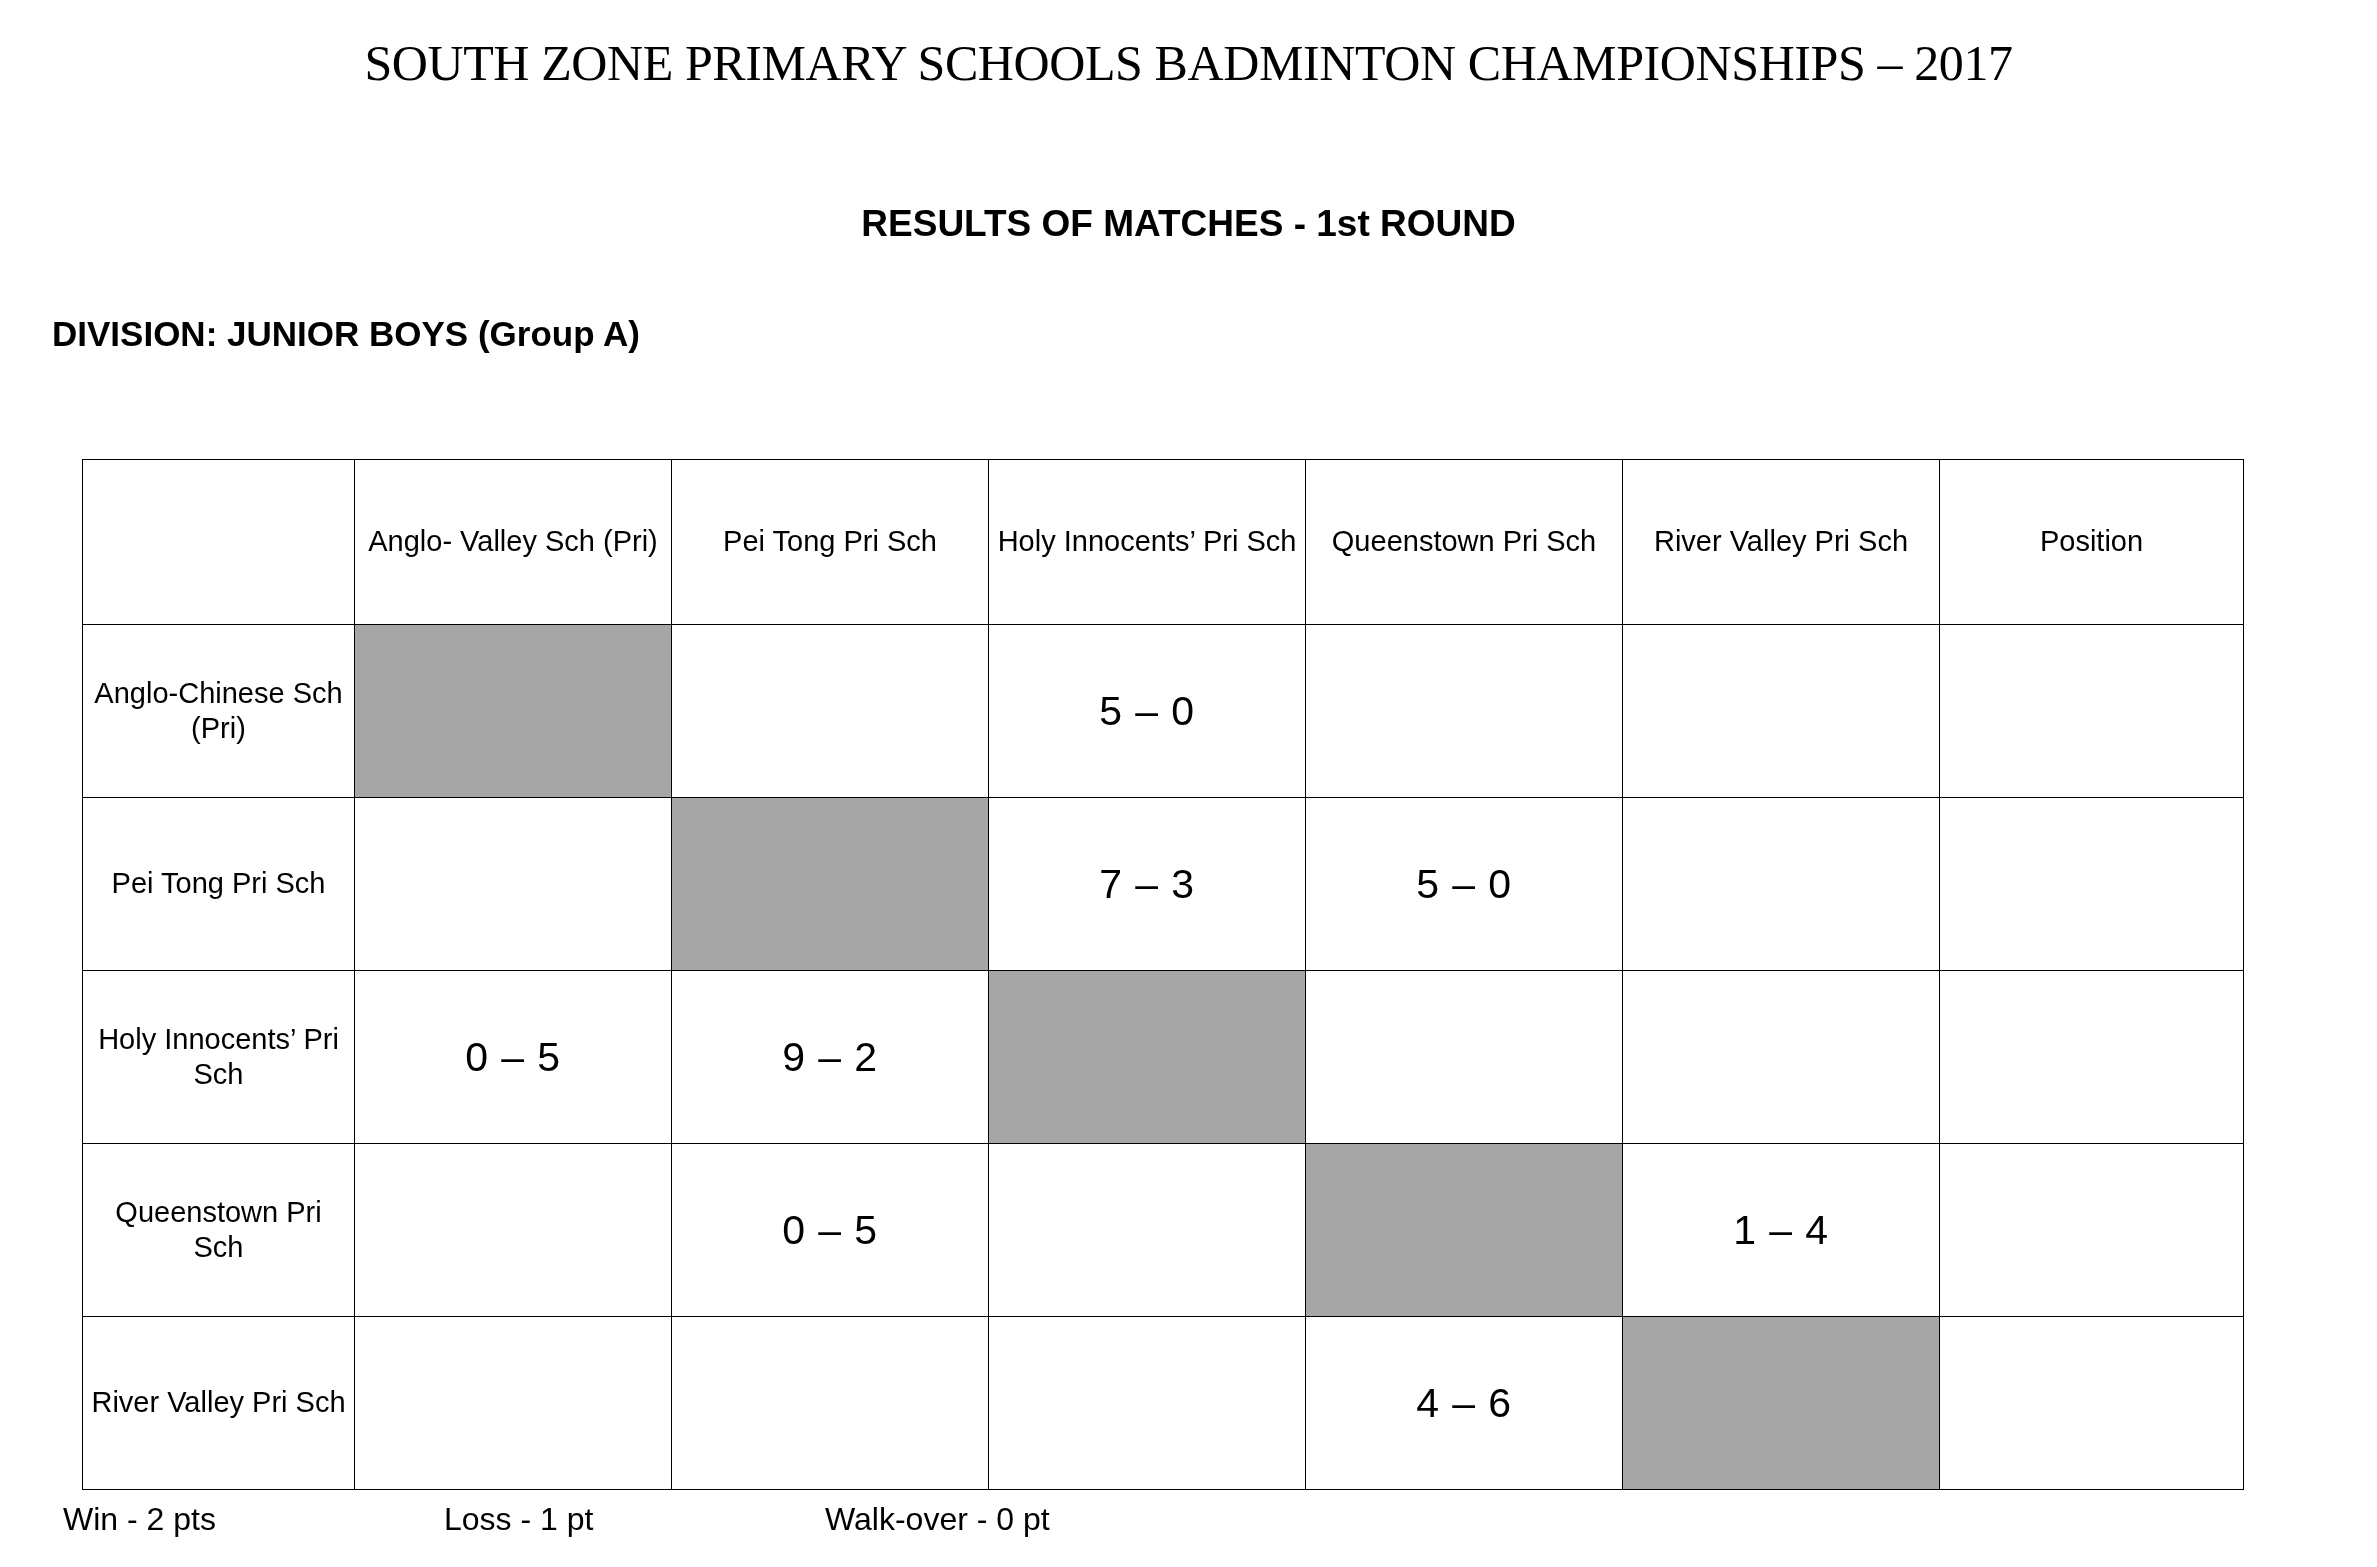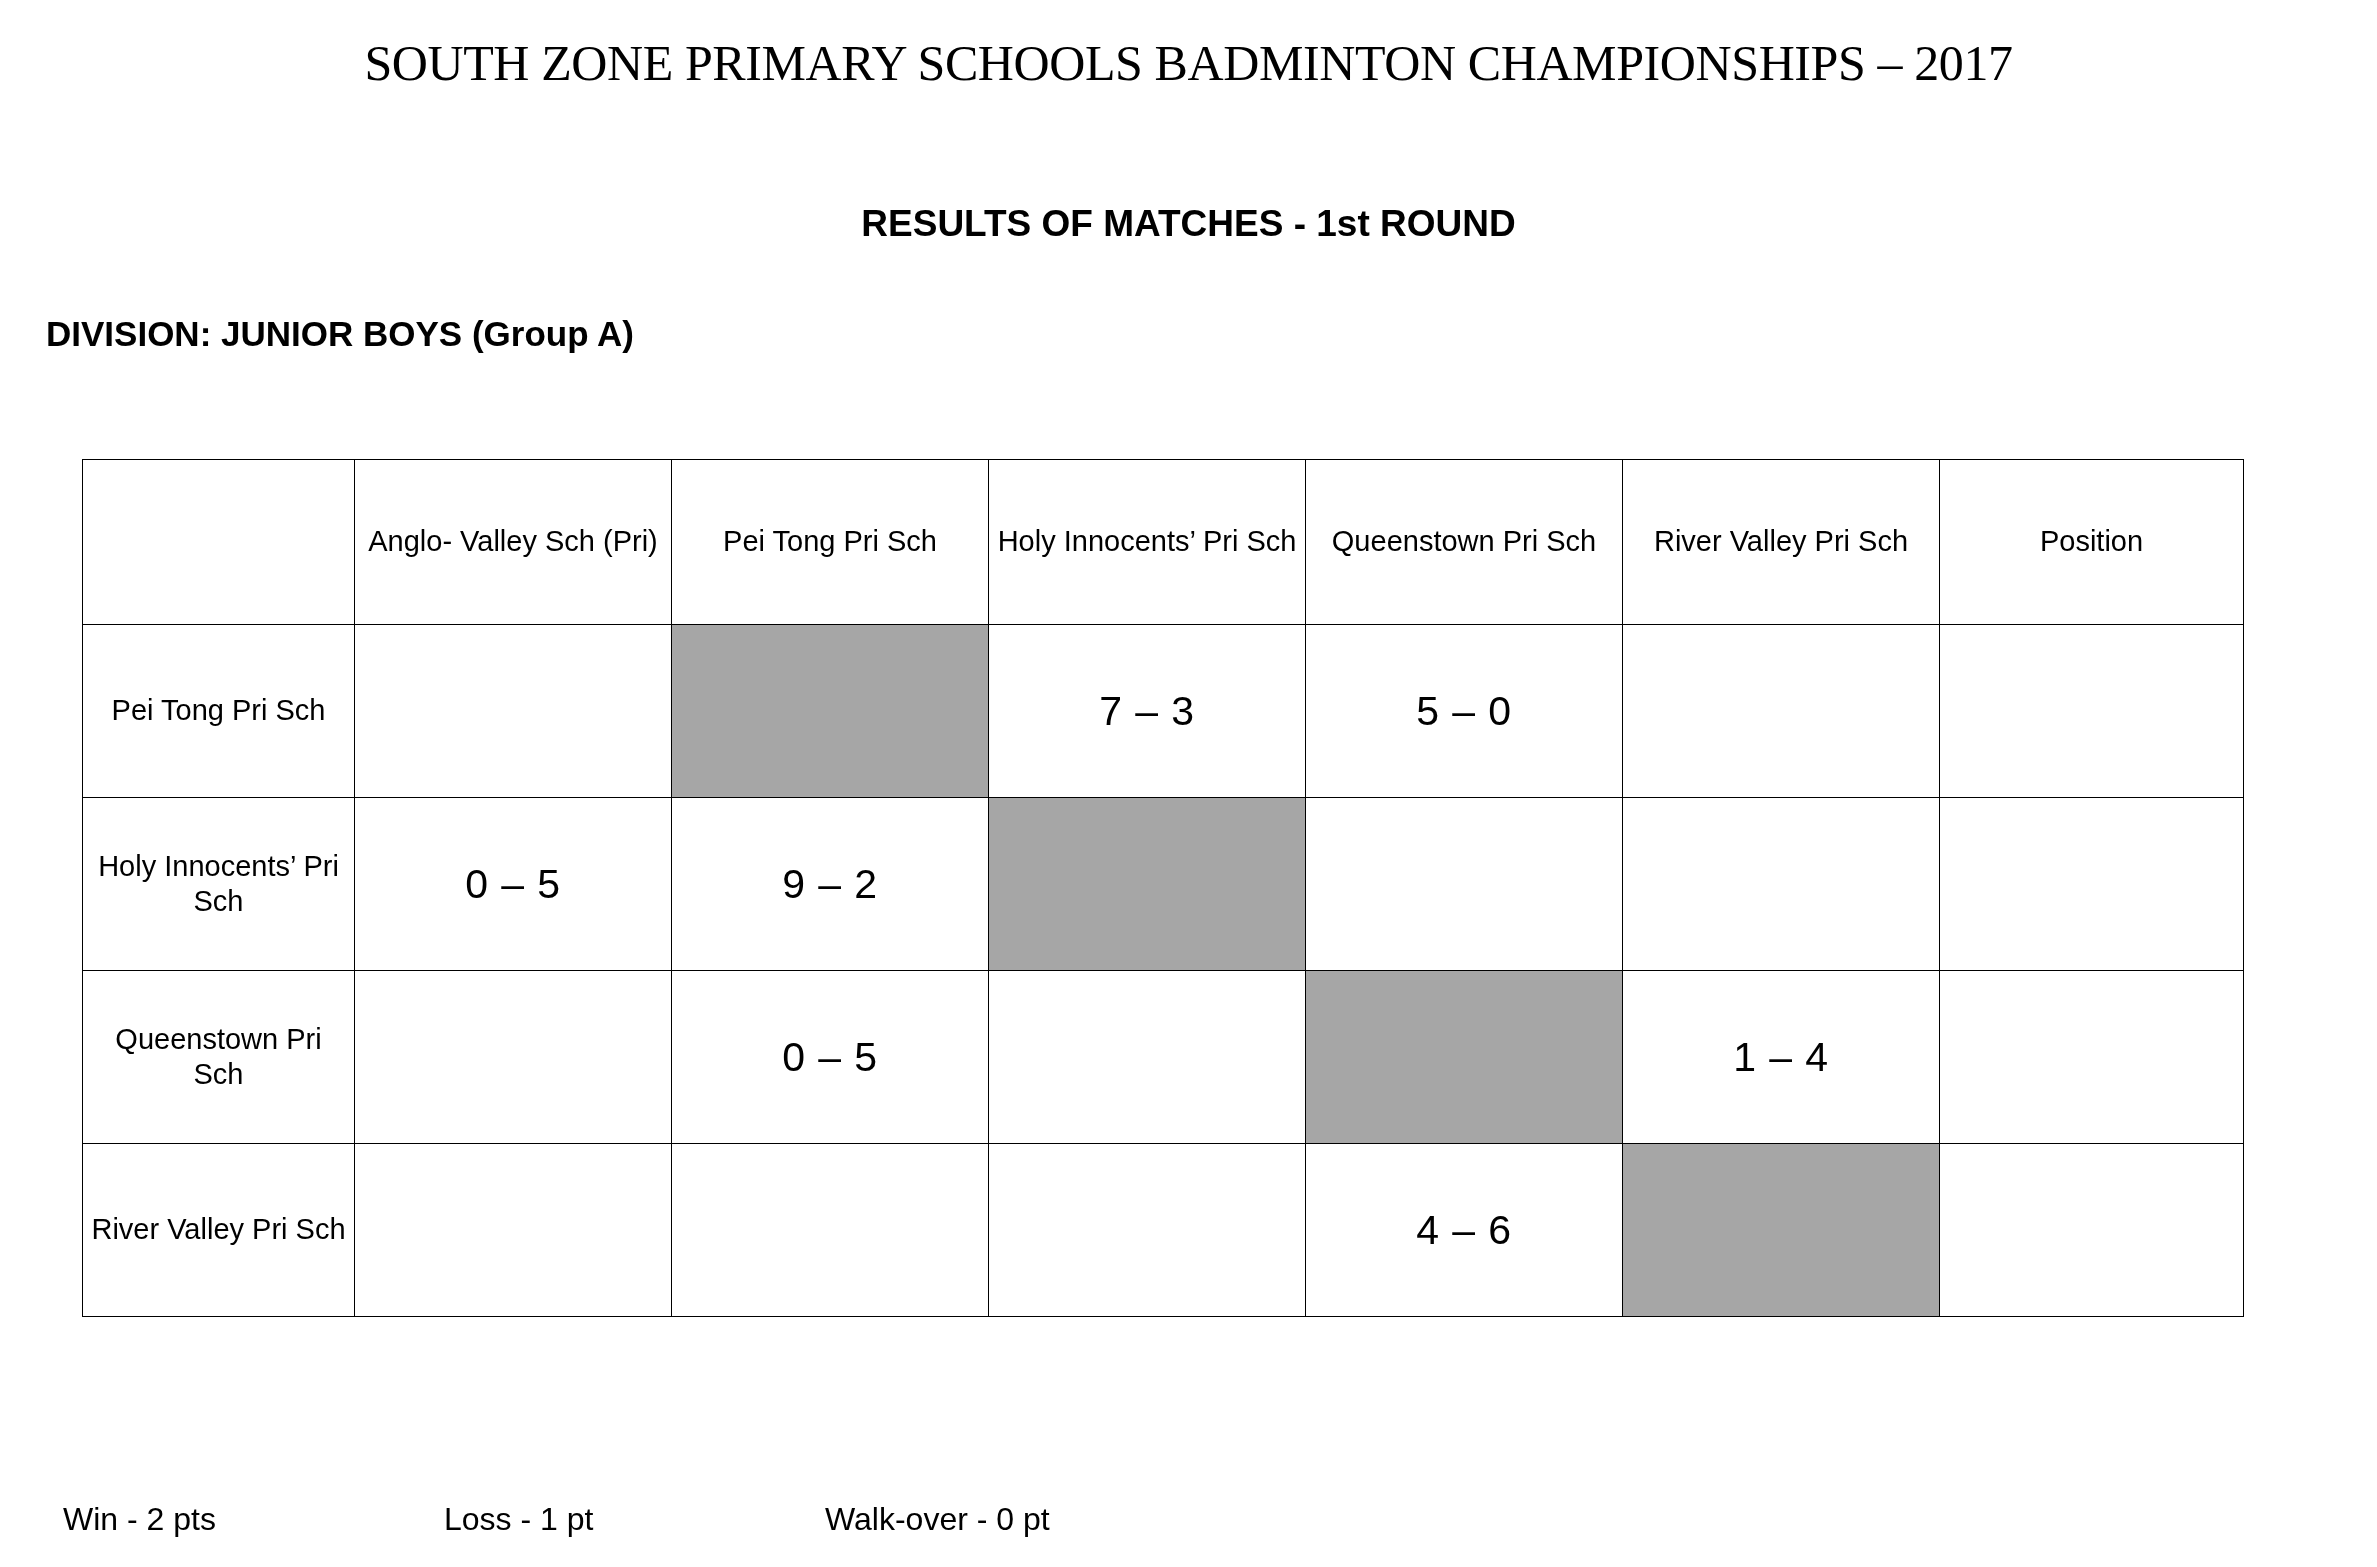--- a/index.html
+++ b/index.html
@@ -37,21 +37,21 @@
     text-align: center;
     font-family: "Liberation Sans", sans-serif;
     font-weight: bold;
     font-size: 37px;
     white-space: nowrap;
     margin-top: 39px;
   }
   .division-line {
     position: absolute;
     top: 314px;
-    left: 46px;
+    left: 52px;
     font-family: "Liberation Sans", sans-serif;
     font-weight: bold;
     font-size: 35px;
     white-space: nowrap;
   }
 
   
   .results-table {
     position: absolute;
     left: 82px;
@@ -136,20 +136,29 @@
       <th>Anglo- Valley Sch (Pri)</th>
       <th>Pei Tong Pri Sch</th>
       <th>Holy Innocents’ Pri Sch</th>
       <th>Queenstown Pri Sch</th>
       <th>River Valley Pri Sch</th>
       <th>Position</th>
     </tr>
   </thead>
   <tbody>
     <tr>
+      <td class="rowhead">Anglo-Chinese Sch (Pri)</td>
+      <td class="score blocked"></td>
+      <td class="score"></td>
+      <td class="score">5 – 0</td>
+      <td class="score"></td>
+      <td class="score"></td>
+      <td class="score"></td>
+    </tr>
+    <tr>
       <td class="rowhead">Pei Tong Pri Sch</td>
       <td class="score"></td>
       <td class="score blocked"></td>
       <td class="score">7 – 3</td>
       <td class="score">5 – 0</td>
       <td class="score"></td>
       <td class="score"></td>
     </tr>
     <tr>
       <td class="rowhead">Holy Innocents’ Pri Sch</td>

